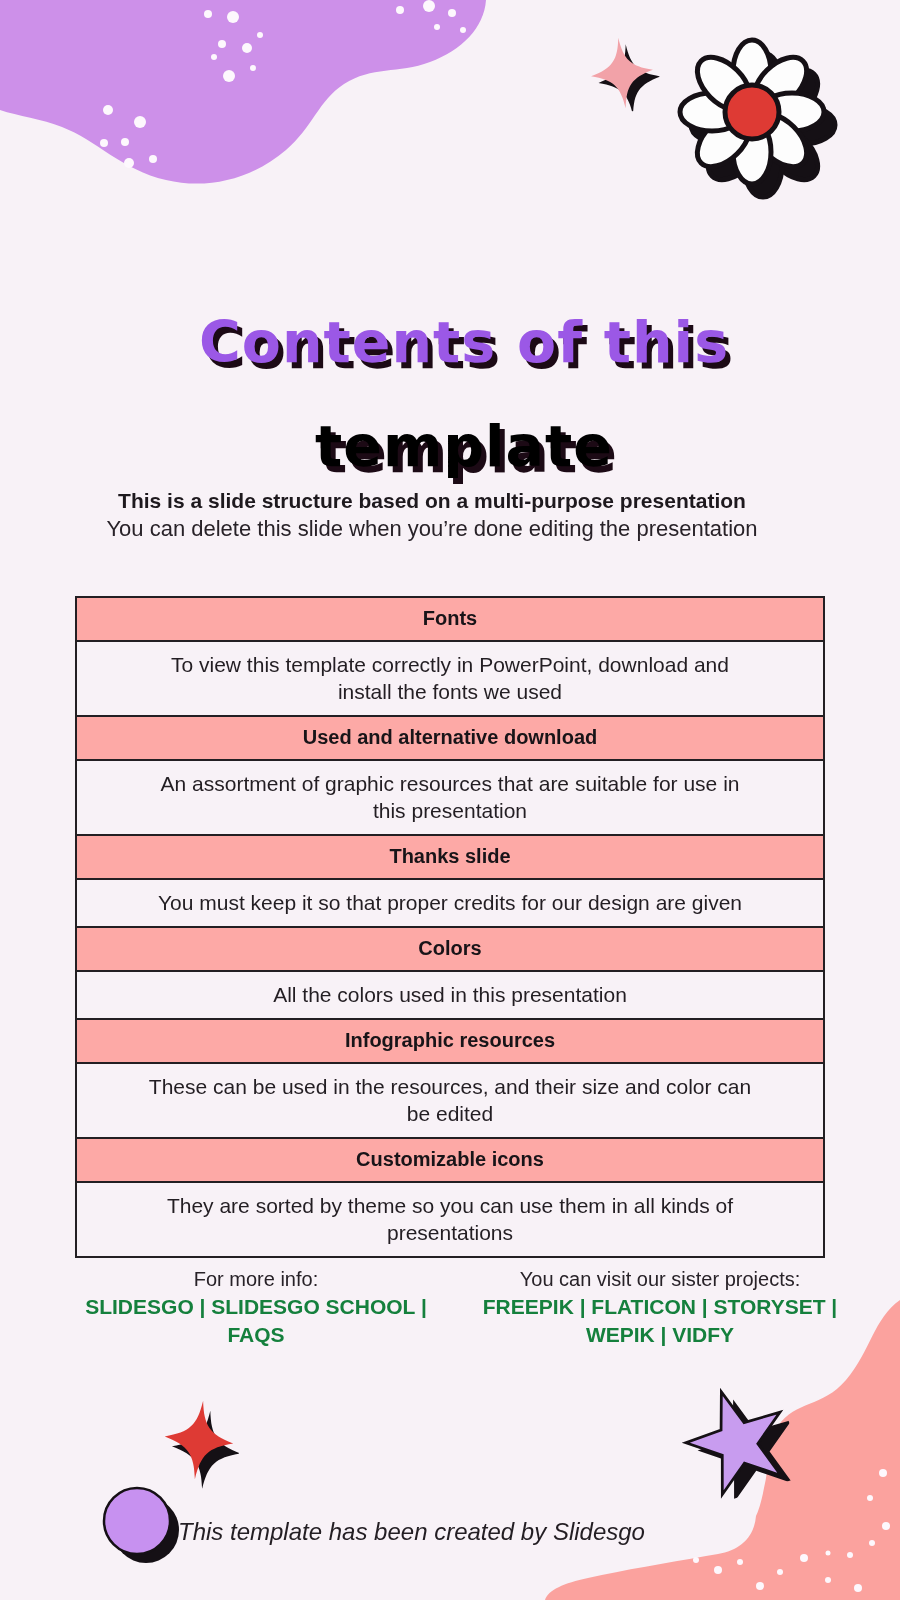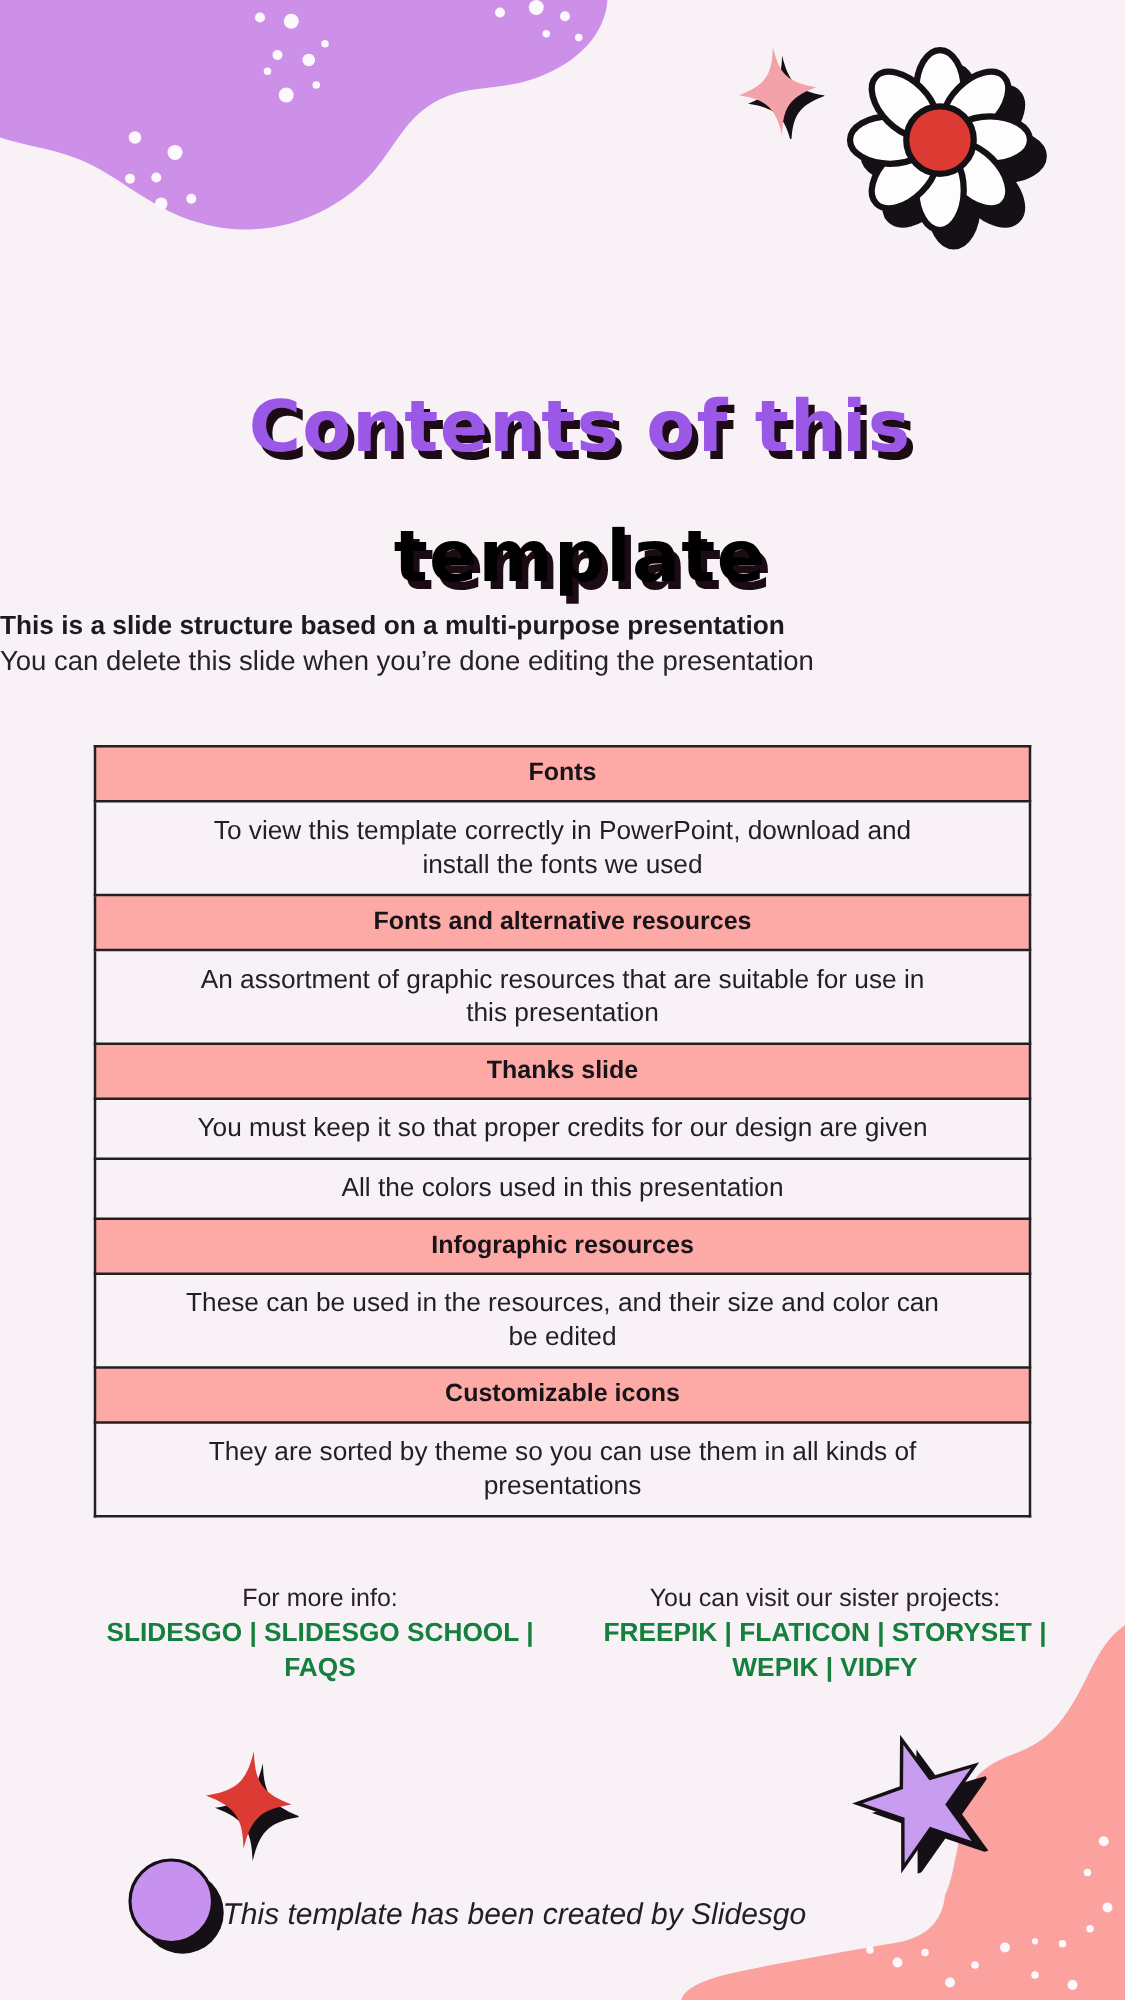--- a/index.html
+++ b/index.html
@@ -13,21 +13,21 @@
   
   .title{
     position:absolute;top:252px;left:0;width:900px;text-align:center;
     font-family:"DejaVu Sans",sans-serif;font-weight:bold;
     font-size:57px;line-height:104px;letter-spacing:1px;margin-left:14px;
   }
   .title .t1{color:#9B58E6;text-shadow:5px 6px 0 #1C0A15;display:block;}
   .title .t2{color:#000000;text-shadow:5px 6px 0 #1C0A15;display:block;}
 
   
-  .subtitle{position:absolute;top:487px;left:0;width:864px;}
+  .subtitle{position:absolute;top:487px;left:0;width:864px;text-align:center;}
   .subtitle .s1{font-weight:bold;font-size:21px;line-height:28px;margin:0;}
   .subtitle .s2{font-weight:normal;font-size:22px;line-height:28px;margin:0;color:#282228;}
 
   
   table.contents{
     position:absolute;left:75px;top:596px;width:750px;
     border-collapse:collapse;table-layout:fixed;text-align:center;
   }
   table.contents td{
     border:2px solid #231F23;
@@ -130,31 +130,34 @@
   <table class="contents">
     <tbody>
       <tr>
           <td class="hdr">Fonts</td>
         </tr>
       <tr>
           <td>To view this template correctly in PowerPoint, download and
 install the fonts we used</td>
         </tr>
       <tr>
-          <td class="hdr">Fonts and alternative resources</td>
+          <td class="hdr">Used and alternative download</td>
         </tr>
       <tr>
           <td>An assortment of graphic resources that are suitable for use in
 this presentation</td>
         </tr>
       <tr>
           <td class="hdr">Thanks slide</td>
         </tr>
       <tr>
           <td>You must keep it so that proper credits for our design are given</td>
+        </tr>
+      <tr>
+          <td class="hdr">Colors</td>
         </tr>
       <tr>
           <td>All the colors used in this presentation</td>
         </tr>
       <tr>
           <td class="hdr">Infographic resources</td>
         </tr>
       <tr>
           <td>These can be used in the resources, and their size and color can
 be edited</td>

